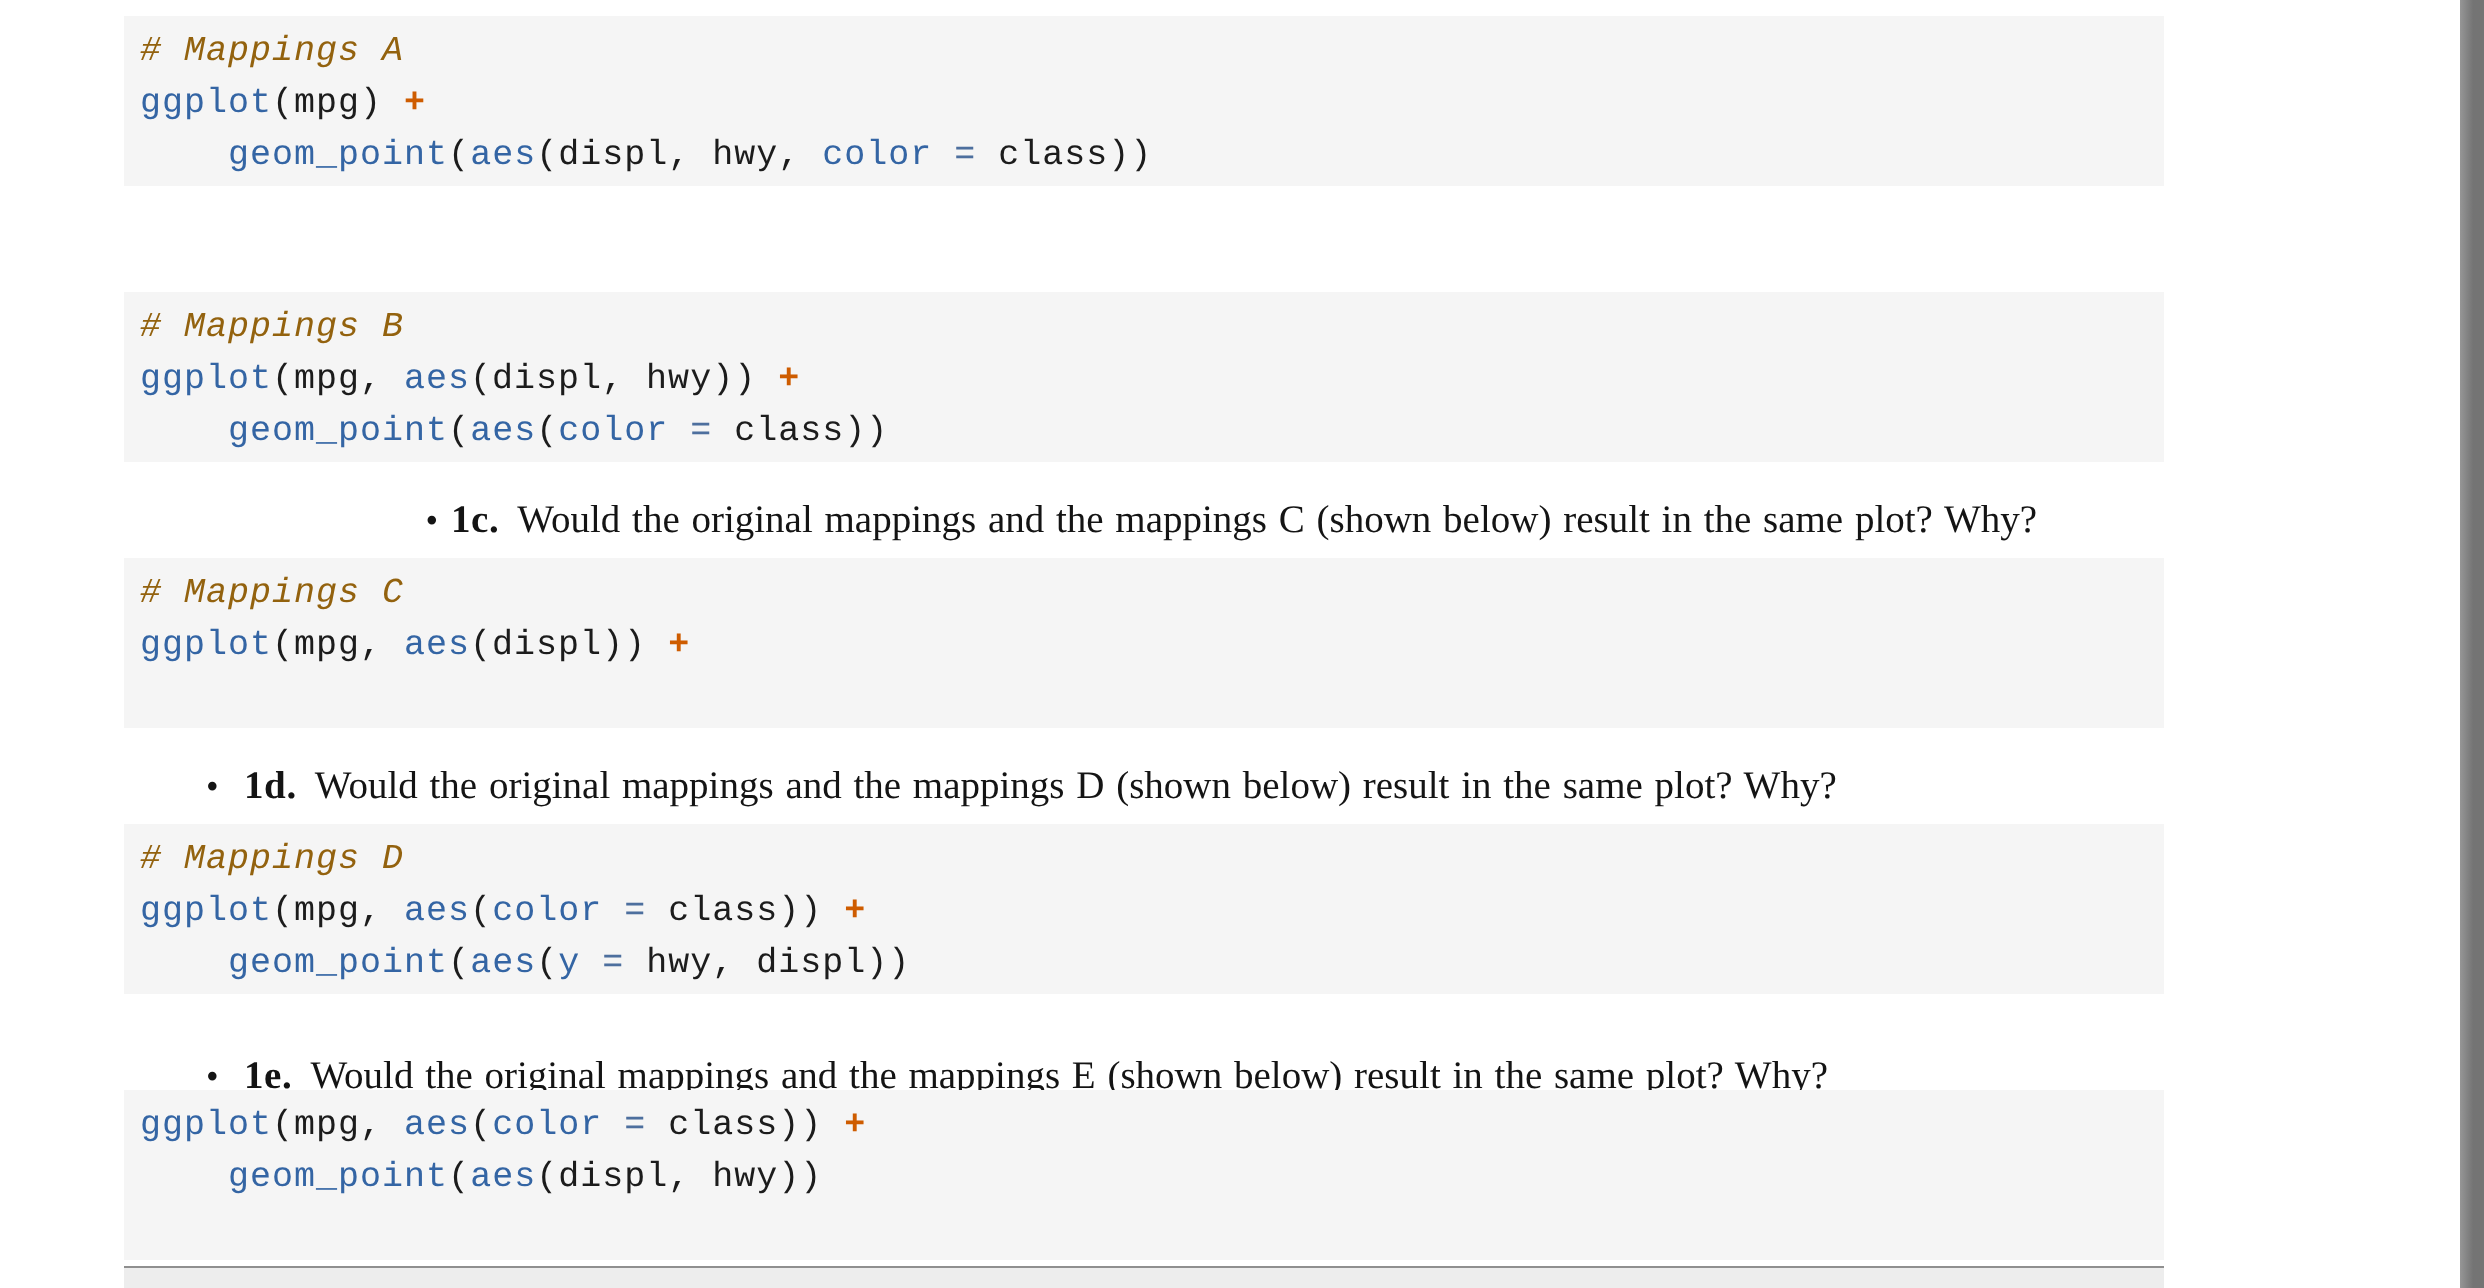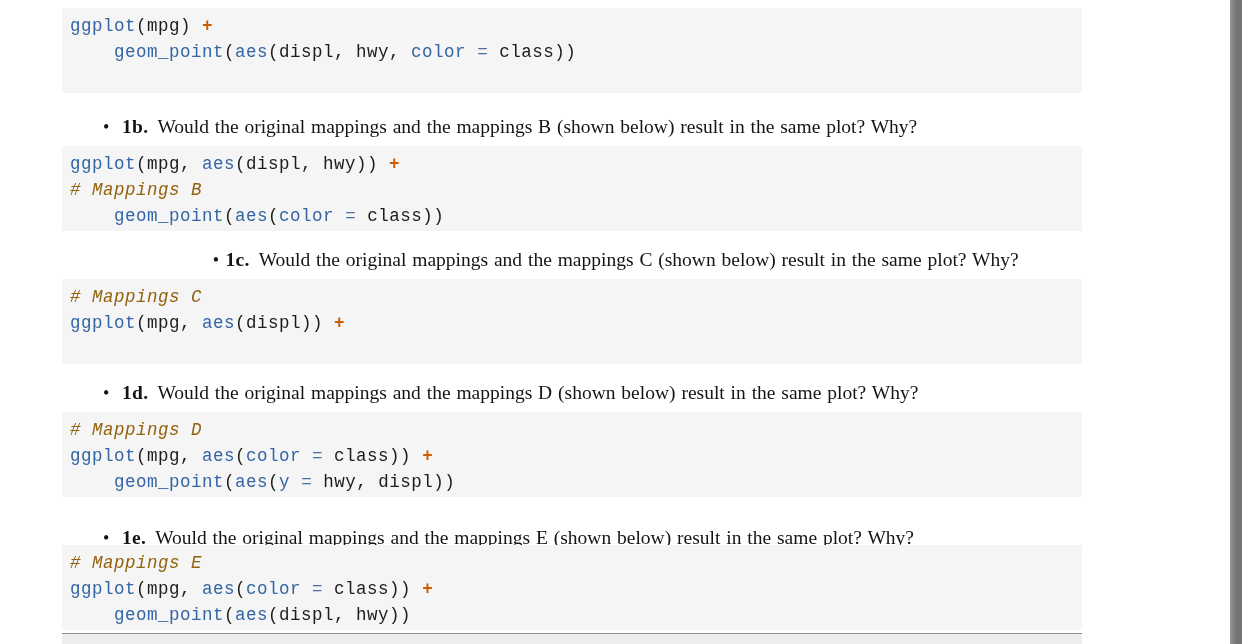--- a/index.html
+++ b/index.html
@@ -53,31 +53,29 @@
   #sec-4{top:279px;} #sec-5{top:380px;}
   #sec-6{top:412px;} #sec-7{top:513px;margin-top:12px;}
   #sec-8{top:545px;} #sec-9{top:633px;}
 </style>
 </head>
 <body style="--bg: #f5f5f5; --com: #93620e; --fn: #3465a4; --eq: #4d6f9e; --op: #ce5c00; --pl: #1c1c1c; --body: #141414; --sb1: #969696; --sb2: #747474;">
 
 <div class="page">
 
   <section class="code" id="sec-0">
+      <div class="cl"><span class="tk-com"># Mappings A</span></div>
       <div class="cl"><span class="tk-fn">ggplot</span><span class="tk-pl">(mpg) </span><span class="tk-op">+</span></div>
       <div class="cl"><span class="tk-pl">    </span><span class="tk-fn">geom_point</span><span class="tk-pl">(</span><span class="tk-fn">aes</span><span class="tk-pl">(displ, hwy, </span><span class="tk-fn">color</span><span class="tk-pl"> </span><span class="tk-eq">=</span><span class="tk-pl"> class))</span></div>
     </section>
 
-  <div class="bullet" id="sec-1">
-    <span class="dot">•</span><b>1b.</b><span>Would the original mappings and the mappings B (shown below) result in the same plot? Why?</span>
-  </div>
 
   <section class="code" id="sec-2">
+      <div class="cl"><span class="tk-com"># Mappings B</span></div>
       <div class="cl"><span class="tk-fn">ggplot</span><span class="tk-pl">(mpg, </span><span class="tk-fn">aes</span><span class="tk-pl">(displ, hwy)) </span><span class="tk-op">+</span></div>
-      <div class="cl"><span class="tk-com"># Mappings B</span></div>
       <div class="cl"><span class="tk-pl">    </span><span class="tk-fn">geom_point</span><span class="tk-pl">(</span><span class="tk-fn">aes</span><span class="tk-pl">(</span><span class="tk-fn">color</span><span class="tk-pl"> </span><span class="tk-eq">=</span><span class="tk-pl"> class))</span></div>
     </section>
 
   <div class="bullet" id="sec-3">
     <span class="dot">•</span><b>1c.</b><span>Would the original mappings and the mappings C (shown below) result in the same plot? Why?</span>
   </div>
 
   <section class="code" id="sec-4">
       <div class="cl"><span class="tk-com"># Mappings C</span></div>
       <div class="cl"><span class="tk-fn">ggplot</span><span class="tk-pl">(mpg, </span><span class="tk-fn">aes</span><span class="tk-pl">(displ)) </span><span class="tk-op">+</span></div>
@@ -91,21 +89,20 @@
       <div class="cl"><span class="tk-com"># Mappings D</span></div>
       <div class="cl"><span class="tk-fn">ggplot</span><span class="tk-pl">(mpg, </span><span class="tk-fn">aes</span><span class="tk-pl">(</span><span class="tk-fn">color</span><span class="tk-pl"> </span><span class="tk-eq">=</span><span class="tk-pl"> class)) </span><span class="tk-op">+</span></div>
       <div class="cl"><span class="tk-pl">    </span><span class="tk-fn">geom_point</span><span class="tk-pl">(</span><span class="tk-fn">aes</span><span class="tk-pl">(</span><span class="tk-fn">y</span><span class="tk-pl"> </span><span class="tk-eq">=</span><span class="tk-pl"> hwy, displ))</span></div>
     </section>
 
   <div class="bullet" id="sec-7">
     <span class="dot">•</span><b>1e.</b><span>Would the original mappings and the mappings E (shown below) result in the same plot? Why?</span>
   </div>
 
   <section class="code" id="sec-8">
-      <div class="cl"><span class="tk-com"># Mappings E</span></div>
       <div class="cl"><span class="tk-fn">ggplot</span><span class="tk-pl">(mpg, </span><span class="tk-fn">aes</span><span class="tk-pl">(</span><span class="tk-fn">color</span><span class="tk-pl"> </span><span class="tk-eq">=</span><span class="tk-pl"> class)) </span><span class="tk-op">+</span></div>
       <div class="cl"><span class="tk-pl">    </span><span class="tk-fn">geom_point</span><span class="tk-pl">(</span><span class="tk-fn">aes</span><span class="tk-pl">(displ, hwy))</span></div>
     </section>
 
   <div class="partial" id="sec-9"></div>
 
   <div class="scrollbar"></div>
 </div>
 
 </body></html>

